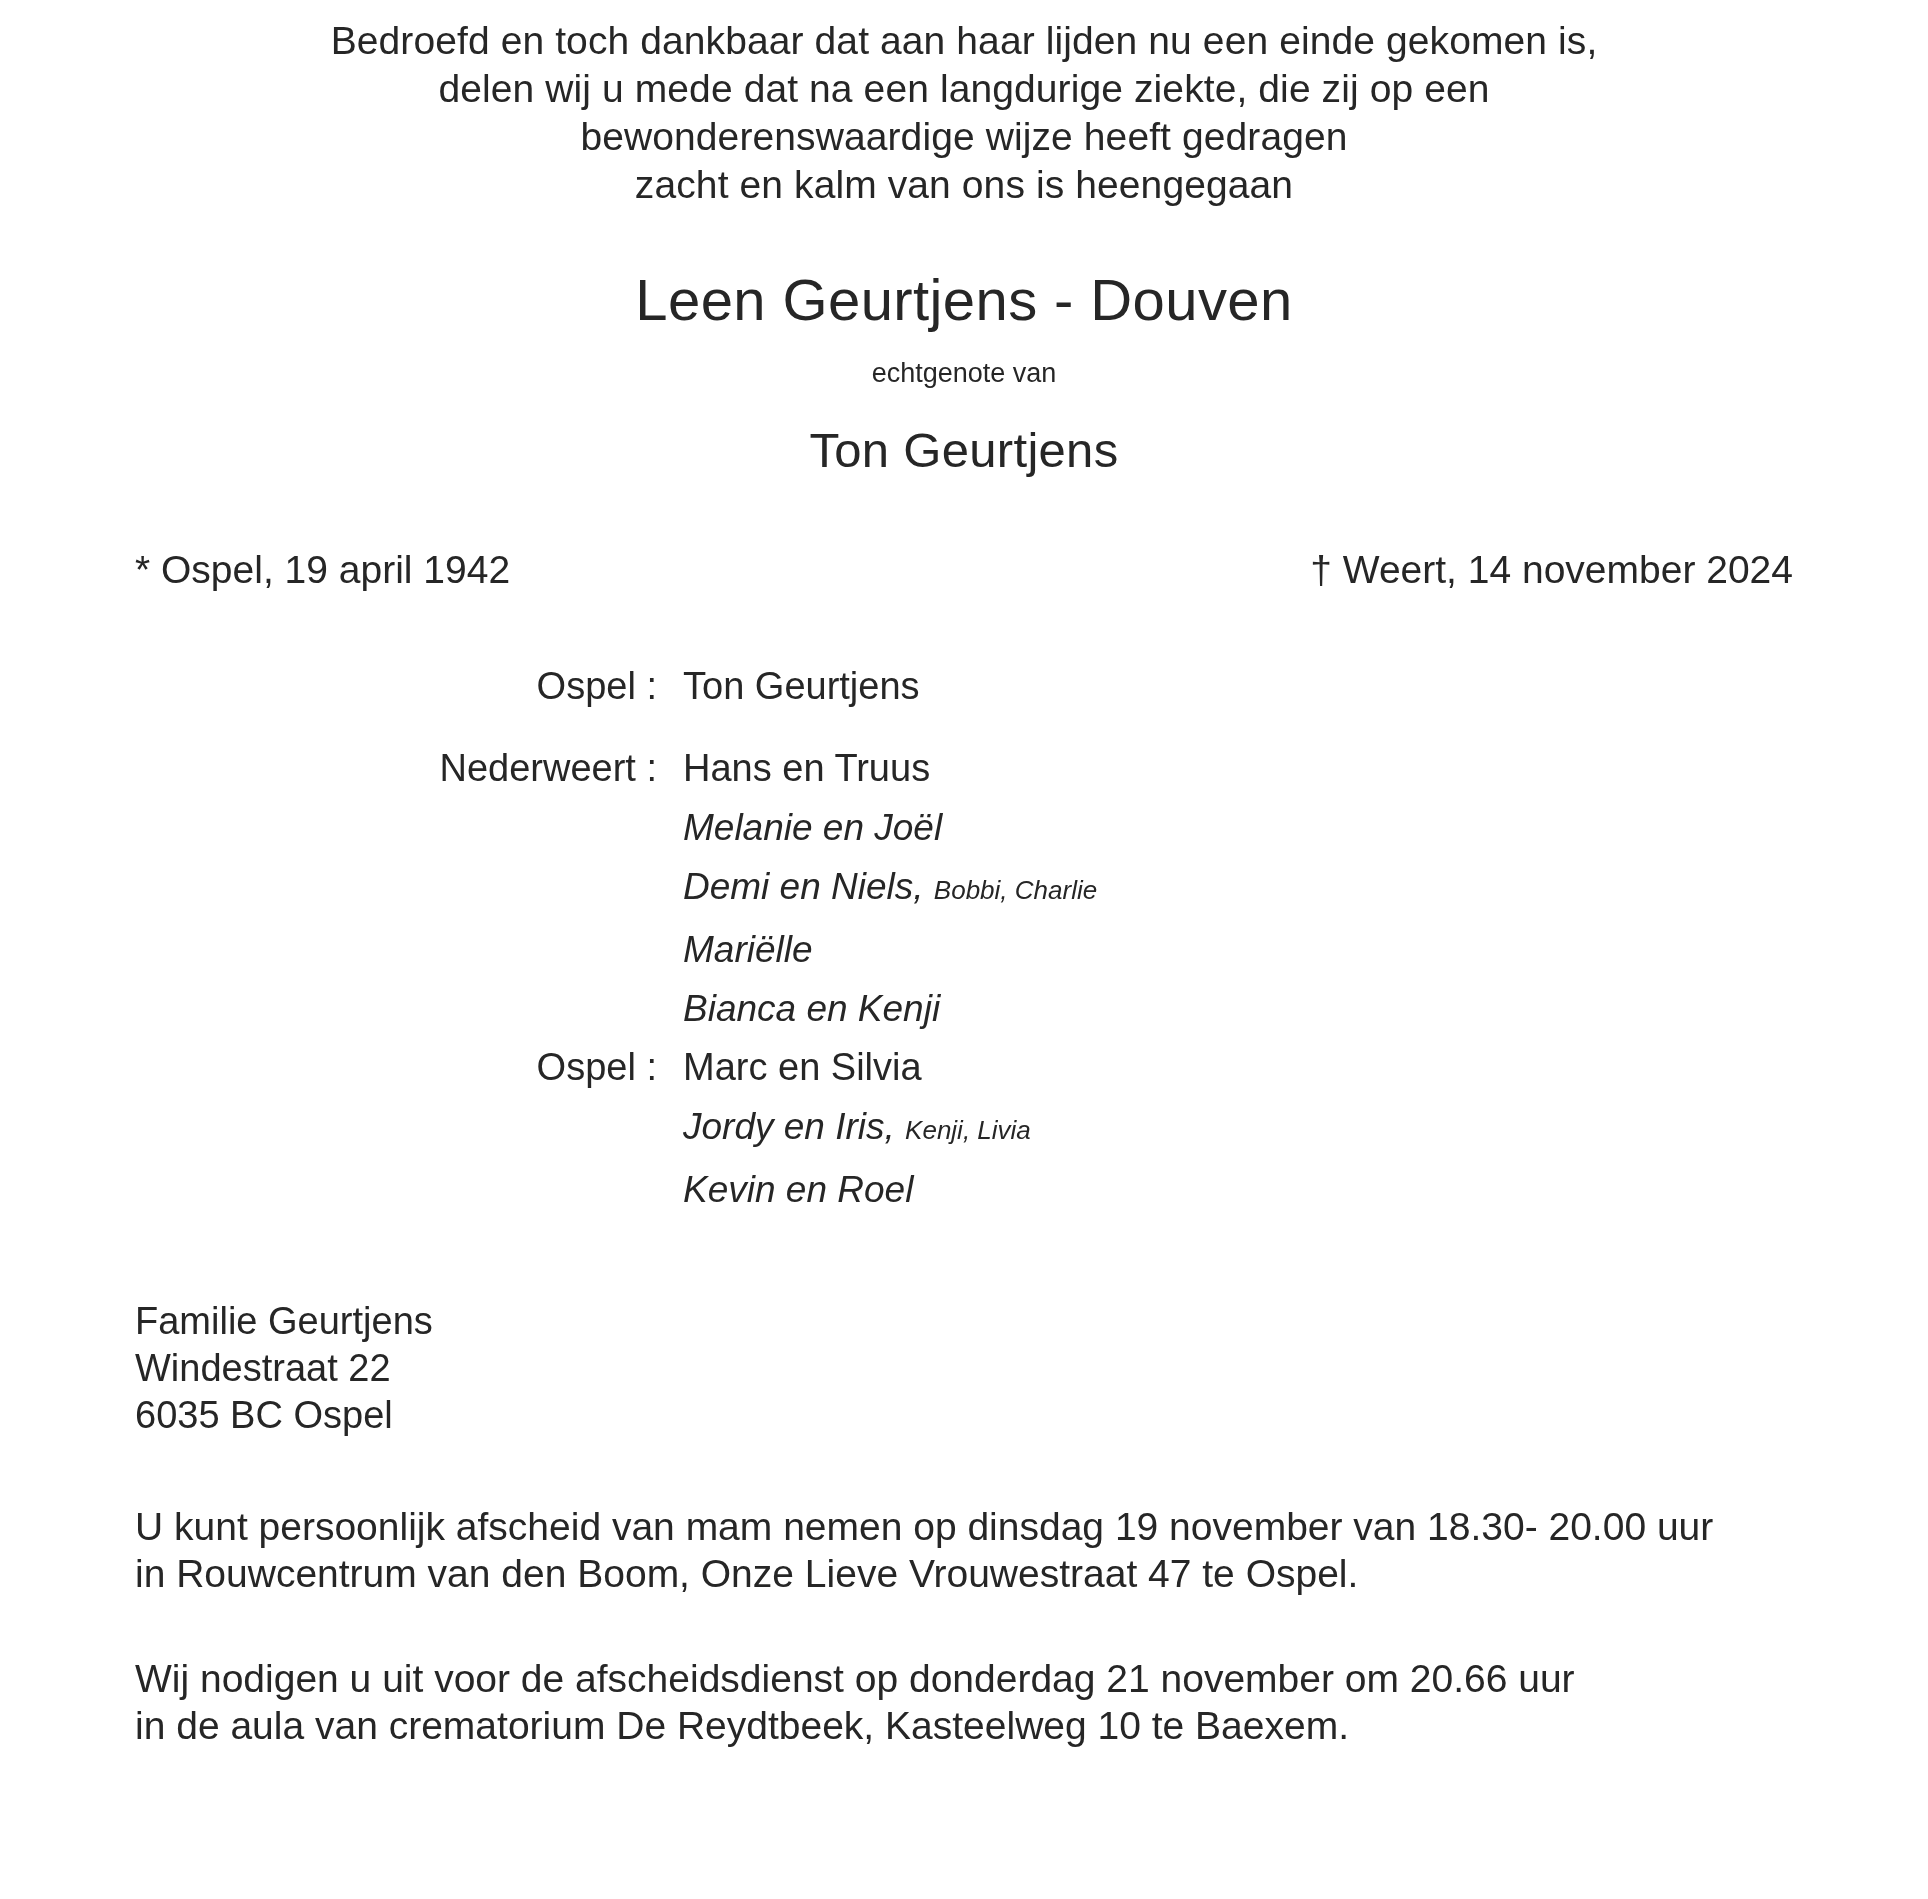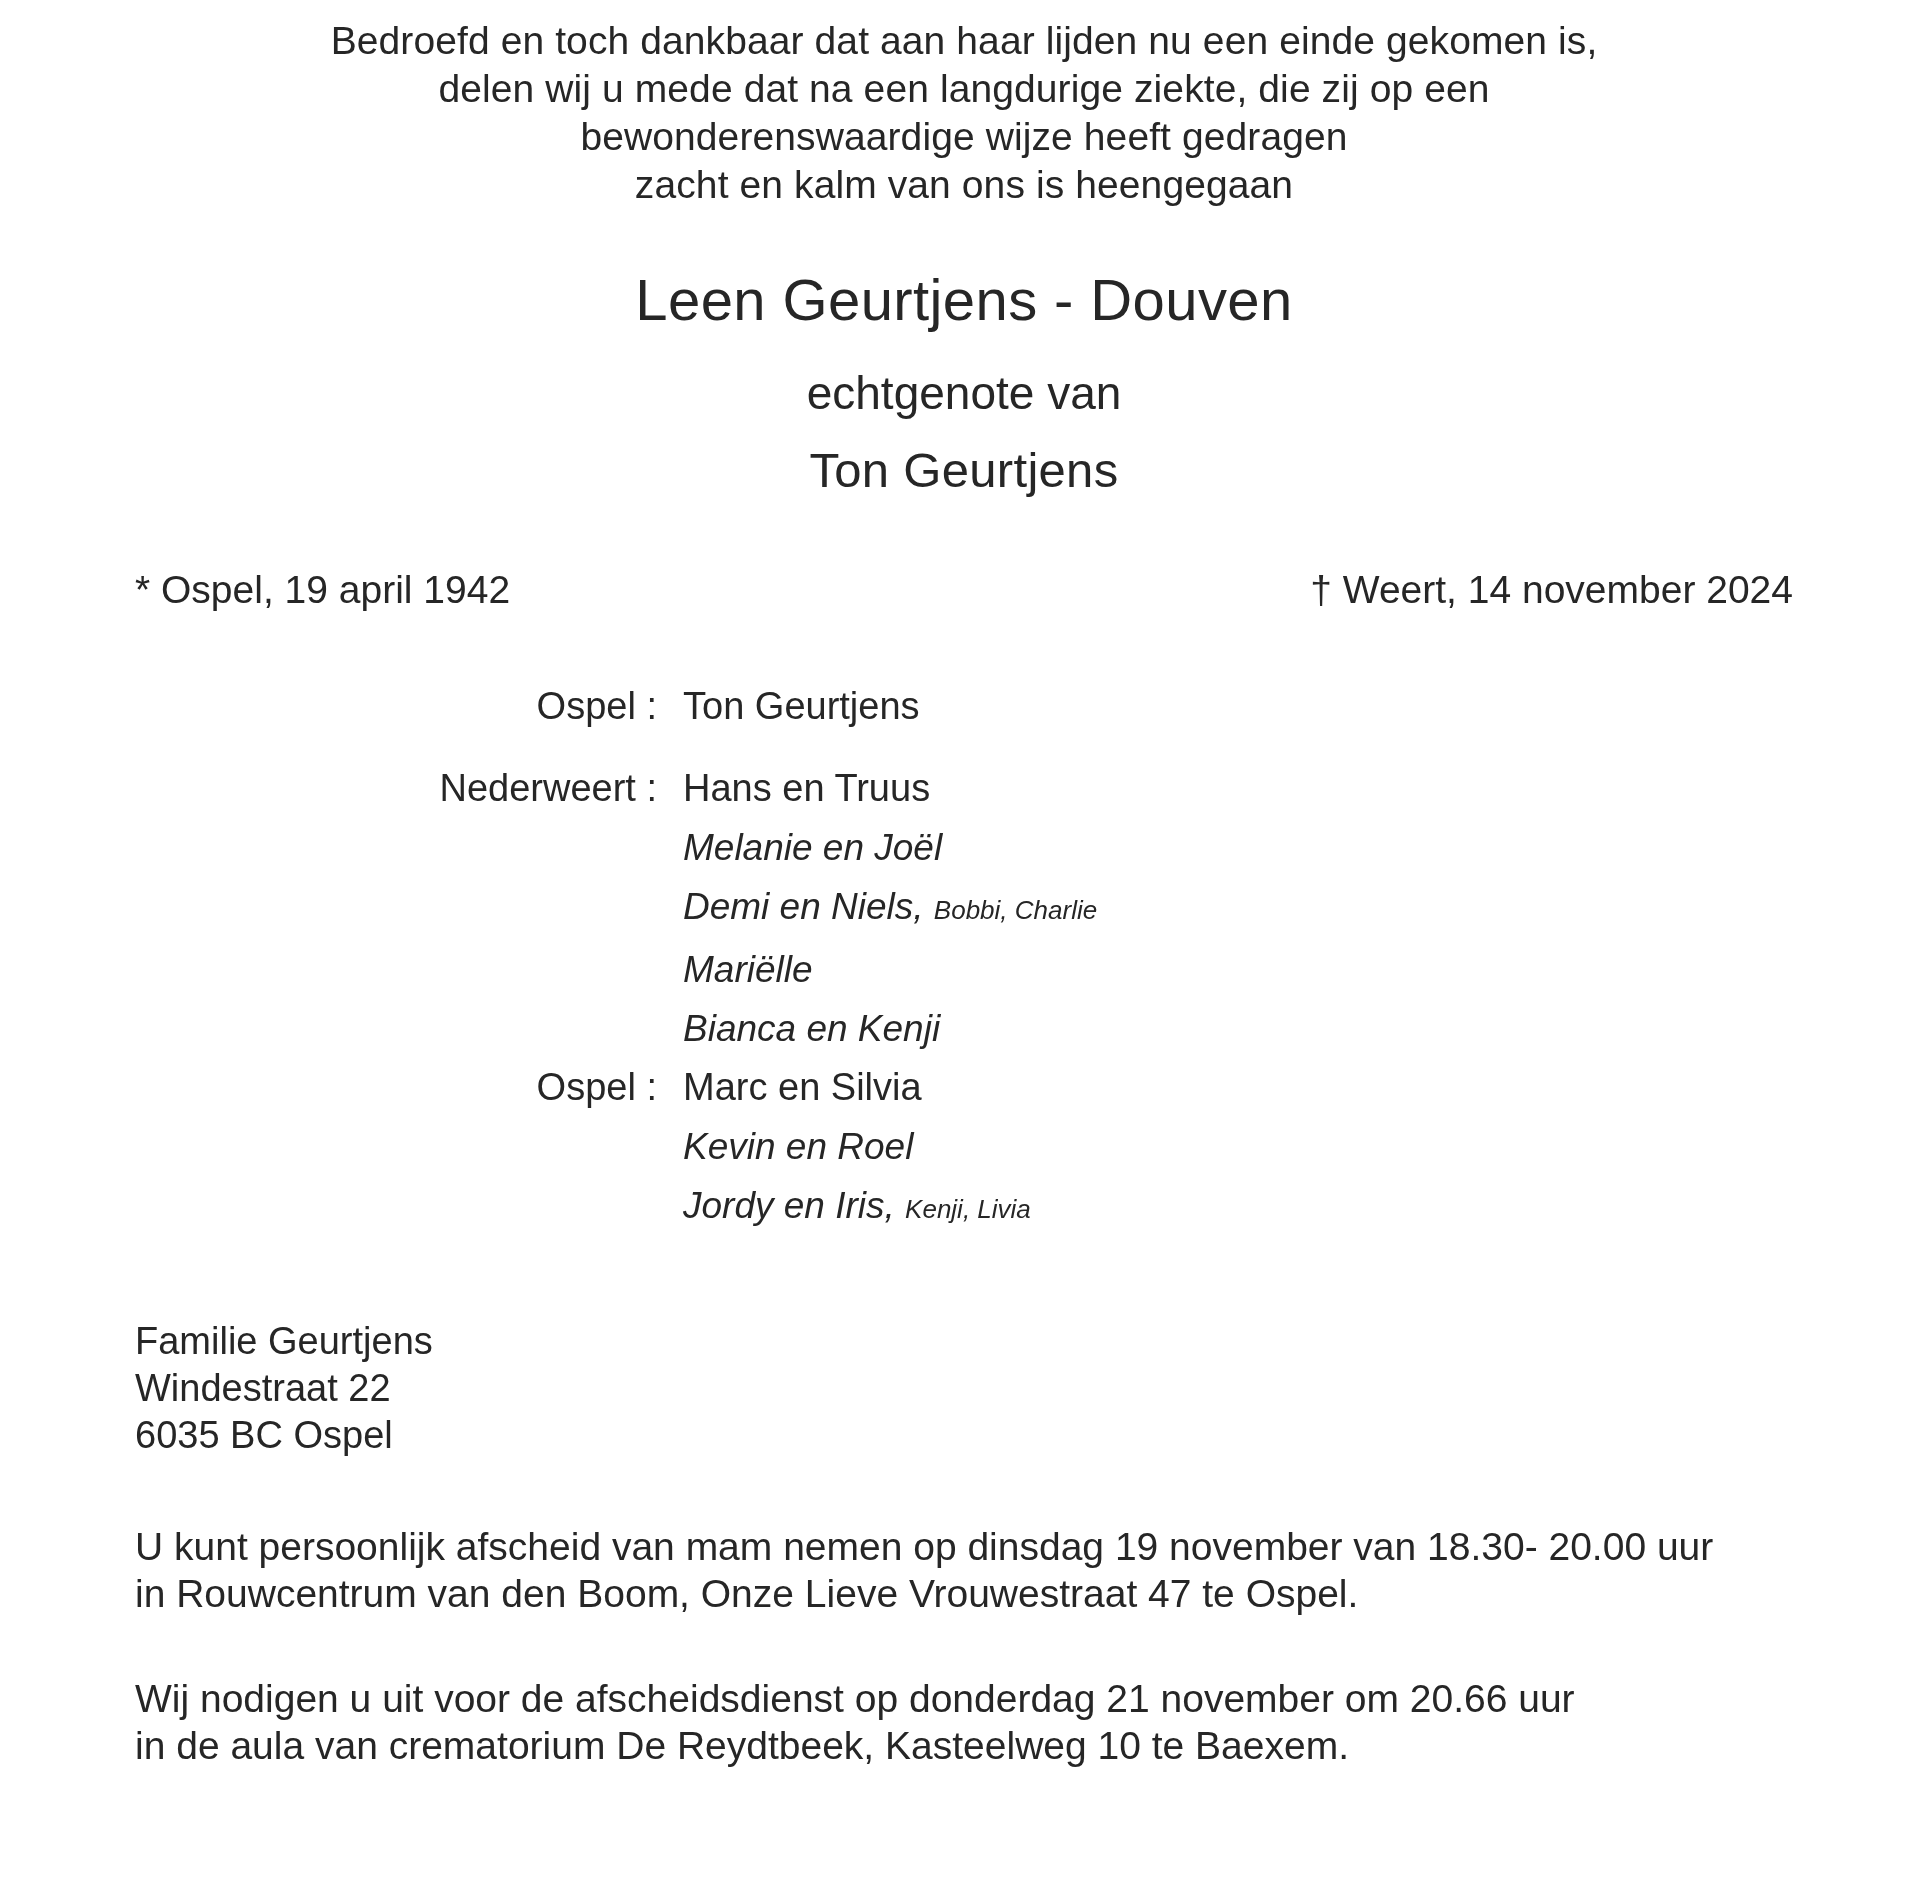--- a/index.html
+++ b/index.html
@@ -41,23 +41,23 @@
   
   .deceased-name {
     text-align: center;
     font-size: 58px;
     line-height: 66px;
     margin-top: 58px;
     letter-spacing: 0.4px;
   }
   .relation-label {
     text-align: center;
-    font-size: 46px;
+    font-size: 27px;
     line-height: 41px;
-    margin-top: 40px;
+    margin-top: 20px;
   }
   .spouse-name {
     text-align: center;
     font-size: 49px;
     line-height: 56px;
     margin-top: 28px;
     letter-spacing: 0.3px;
   }
 
   
@@ -176,26 +176,26 @@
       <div class="fam-name grand">Bianca en Kenji</div>
     </div>
 
     <div class="fam-row">
       <div class="fam-label">Ospel :</div>
       <div class="fam-name">Marc en Silvia</div>
     </div>
 
     <div class="fam-row">
       <div class="fam-label"></div>
+      <div class="fam-name grand"><span>Jordy en Iris,</span> <span class="tiny">Kenji, Livia</span></div>
+    </div>
+
+    <div class="fam-row">
+      <div class="fam-label"></div>
       <div class="fam-name grand">Kevin en Roel</div>
-    </div>
-
-    <div class="fam-row">
-      <div class="fam-label"></div>
-      <div class="fam-name grand"><span>Jordy en Iris,</span> <span class="tiny">Kenji, Livia</span></div>
     </div>
 
   </div>
 
   <div class="address">
     <span class="aline">Familie Geurtjens</span>
     <span class="aline">Windestraat 22</span>
     <span class="aline">6035 BC Ospel</span>
   </div>
 

